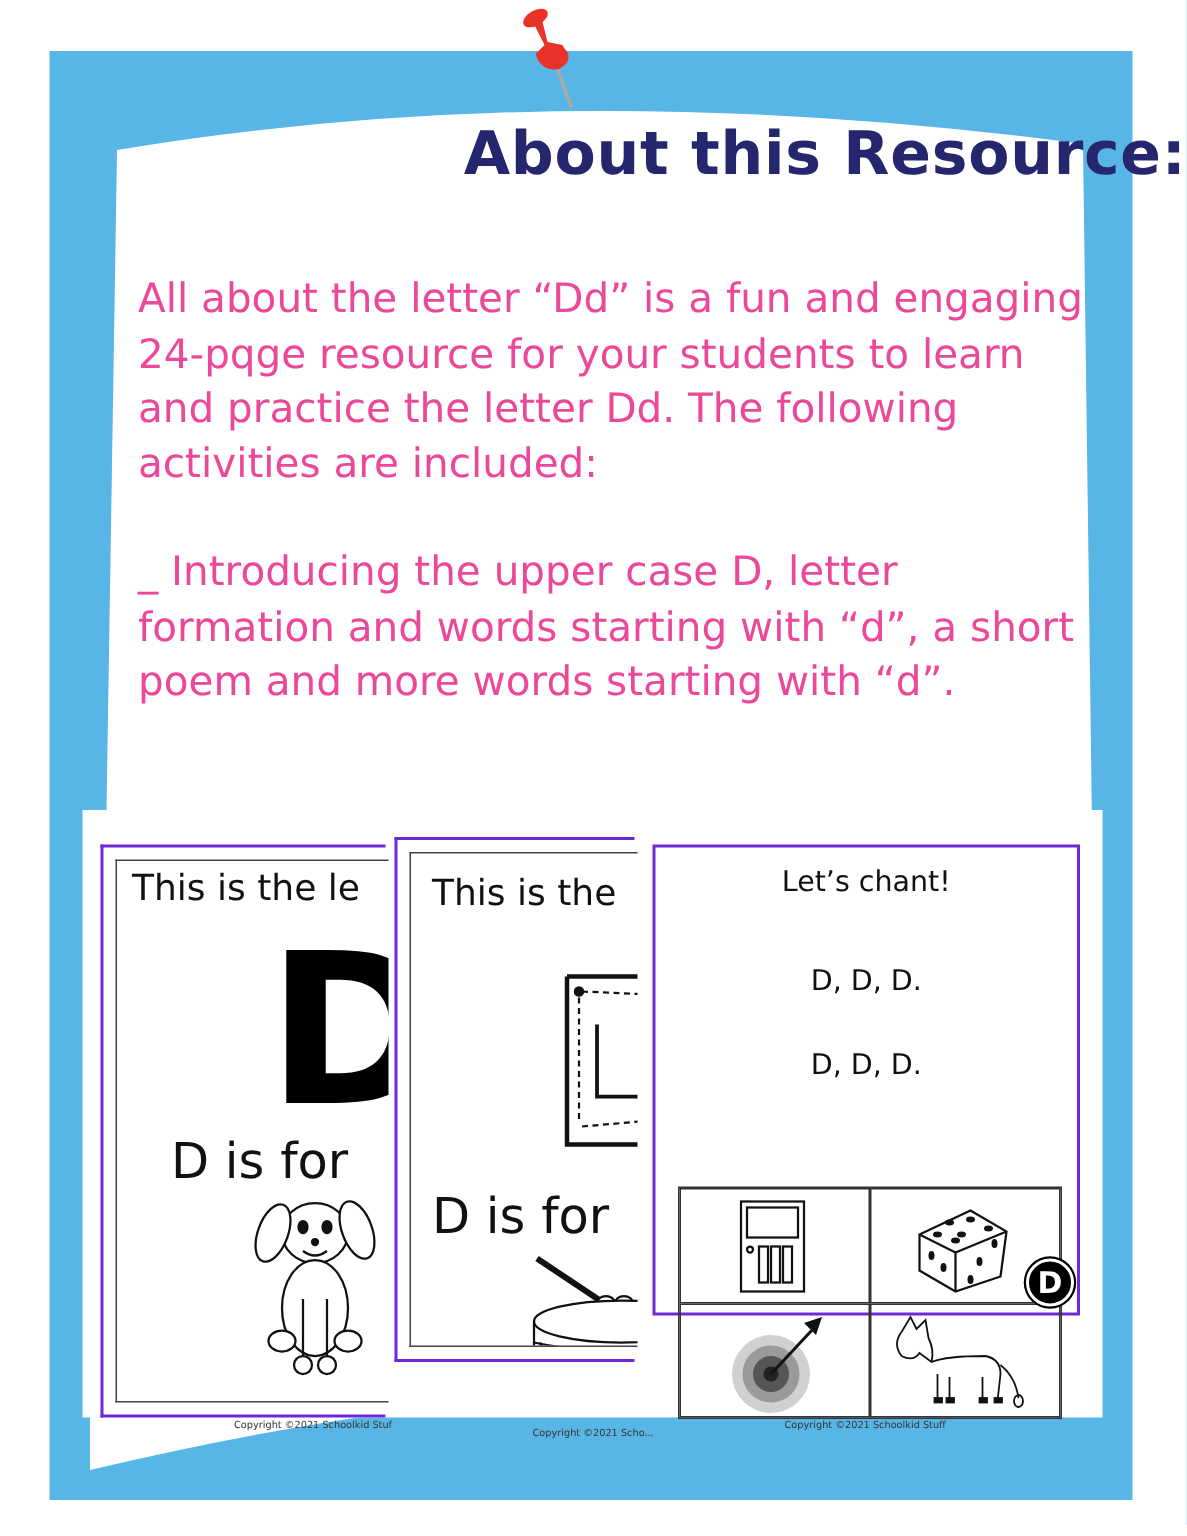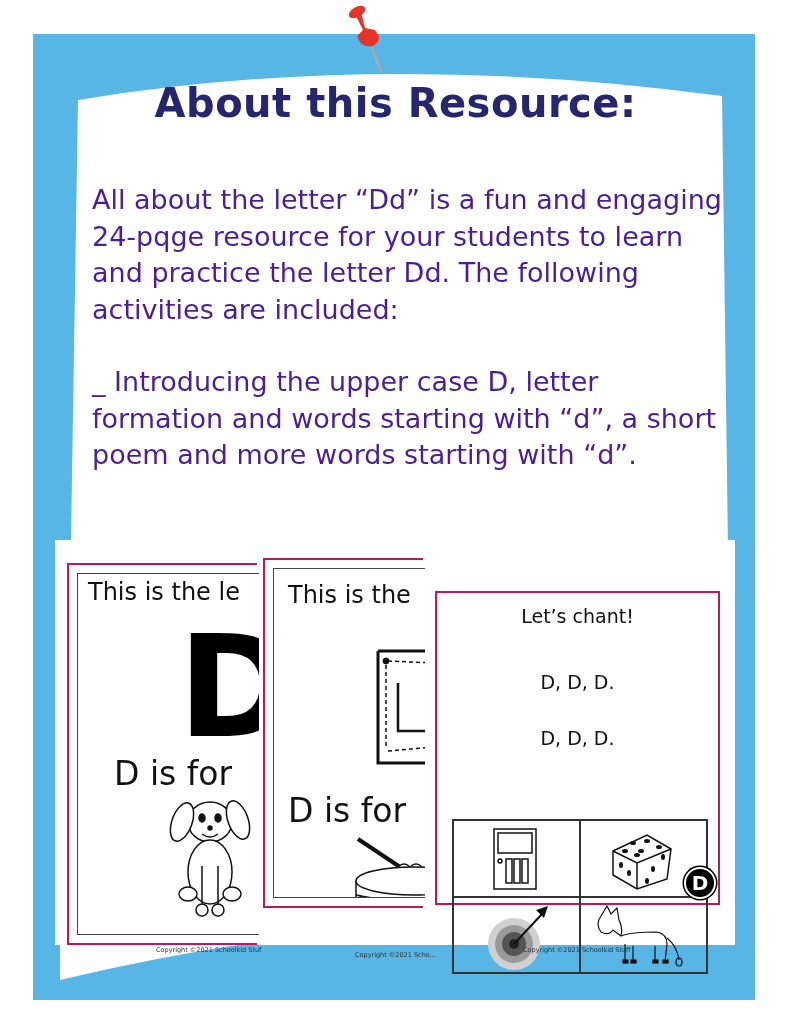--- a/index.html
+++ b/index.html
@@ -4,29 +4,29 @@
 <style>
   * { margin:0; padding:0; box-sizing:border-box; }
   html, body { width:791px; height:1024px; background:#ffffff; overflow:hidden; }
   body { position:relative; font-family:"DejaVu Sans", sans-serif; }
 
   .frame { position:absolute; left:33px; top:34px; width:722px; height:966px; background:#58b6e6; }
   .paper { position:absolute; left:0; top:0; width:791px; height:1024px; }
 
   .pushpin { position:absolute; left:335px; top:0; width:60px; height:80px; }
 
-  .title { position:absolute; left:0; width:791px; top:80px; text-align:center;
+  .title { position:absolute; left:0; width:791px; top:80px; text-align:right;
            color:#26266f; font-family:"DejaVu Sans", sans-serif; font-size:40px; font-weight:bold; letter-spacing:0.5px; }
 
   .body-text { position:absolute; left:92px; top:182px; width:640px;
-               color:#4c1d95; font-family:"DejaVu Sans", sans-serif; font-size:27px; line-height:36.5px; }
+               color:#ec4899; font-family:"DejaVu Sans", sans-serif; font-size:27px; line-height:36.5px; }
   .body-text p { margin:0; }
   .gap { height:36px; }
 
-  .card { position:absolute; background:#fff; border:2px solid #be185d; }
+  .card { position:absolute; background:#fff; border:2px solid #6d28d9; }
   .card .inner { position:absolute; left:8px; top:8px; right:8px; bottom:8px; border:1.5px solid #444; overflow:hidden; }
   .copyright { position:absolute; font-size:6.5px; color:#333; font-family:"DejaVu Sans", sans-serif; white-space:nowrap; }
 
   .c-head { position:absolute; font-size:24px; color:#111; white-space:nowrap; font-family:"DejaVu Sans", sans-serif; }
   .c-dfor { position:absolute; font-size:33px; color:#111; white-space:nowrap; font-family:"DejaVu Sans", sans-serif; }
   .big-d { position:absolute; font-size:140px; font-weight:bold; color:#000; line-height:1; font-family:"DejaVu Sans", sans-serif; }
 
   .chant { position:absolute; left:0; width:100%; text-align:center; color:#111; font-size:19px; white-space:nowrap; font-family:"DejaVu Sans", sans-serif; }
   .grid4 { position:absolute; left:15px; top:226px; width:256px; height:155px; border:1.5px solid #333; display:grid; grid-template-columns:1fr 1fr; grid-template-rows:1fr 1fr; }
   .grid4 > div { border:0.75px solid #333; position:relative; }
@@ -101,21 +101,21 @@
       <ellipse cx="60" cy="48" rx="58" ry="14" fill="#fff"></ellipse>
       <path d="M2 48 L2 100 Q60 112 118 100"></path>
       <path d="M2 62 Q 60 74 118 62"></path>
       <path d="M2 90 Q 60 102 118 90"></path>
       <path d="M6 62 L 16 90 L 28 66 L 40 92 L 54 68 L 66 92 L 78 68"></path>
     </svg>
   </div>
 </div>
 <div class="copyright" style="left:355px; top:951px;text-align:center;">Copyright ©2021 Scho...</div>
 
-<div class="card" style="left:435px; top:563px; width:285px; height:314px;margin-top:28px;">
+<div class="card" style="left:435px; top:563px; width:285px; height:314px;">
   <div class="chant" style="top:12px;">Let’s chant!</div>
   <div class="chant" style="top:78px;">D, D, D.</div>
   <div class="chant" style="top:134px;">D, D, D.</div>
   <div class="grid4">
     <div>
       <svg style="position:absolute; left:38px; top:6px;" width="46" height="64" viewBox="0 0 46 64" fill="none" stroke="#111" stroke-width="1.5">
         <rect x="2" y="2" width="42" height="60"></rect>
           <rect x="6" y="6" width="34" height="20"></rect>
         <circle cx="8" cy="34" r="2"></circle>
         <rect x="14" y="32" width="6" height="24"></rect>

